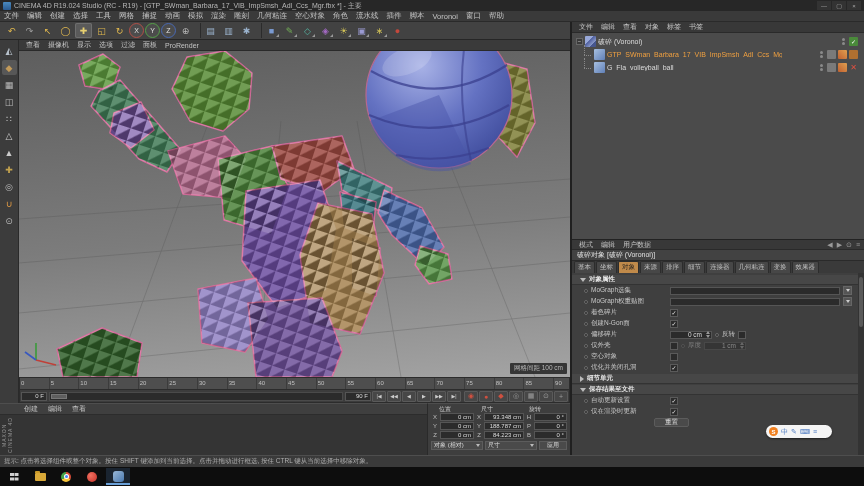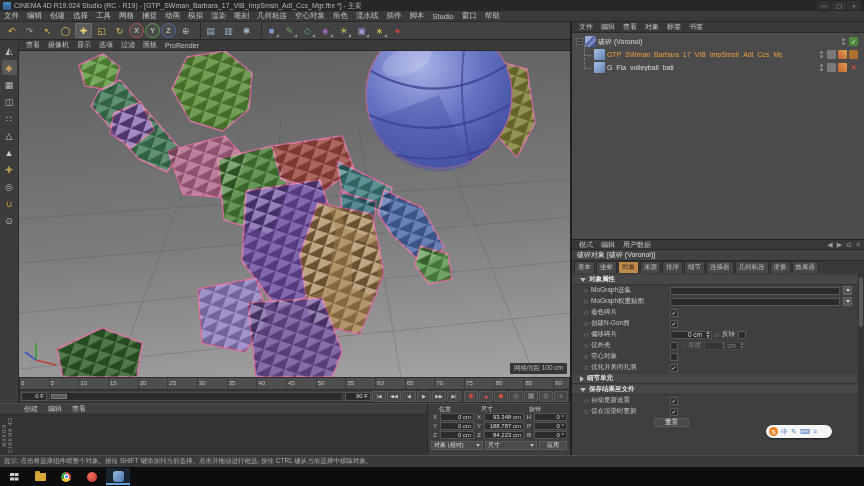--- a/index.html
+++ b/index.html
@@ -164,21 +164,21 @@
     <span class="menu-item">动画</span>
     <span class="menu-item">模拟</span>
     <span class="menu-item">渲染</span>
     <span class="menu-item">雕刻</span>
     <span class="menu-item">几何粘连</span>
     <span class="menu-item">空心对象</span>
     <span class="menu-item">角色</span>
     <span class="menu-item">流水线</span>
     <span class="menu-item">插件</span>
     <span class="menu-item">脚本</span>
-    <span class="menu-item">Studio</span>
+    <span class="menu-item">Voronoi</span>
     <span class="menu-item">窗口</span>
     <span class="menu-item">帮助</span>
   </div>
 
 <div class="toolbar">
 
 <div class="tbicon" style="color: rgb(226, 185, 78);">↶</div>
     <div class="tbicon" style="color: rgb(159, 159, 159);">↷</div>
     <div class="tbicon" style="color: rgb(226, 185, 78);">↖</div>
     <div class="tbicon" style="color: rgb(226, 185, 78);">◯</div>

